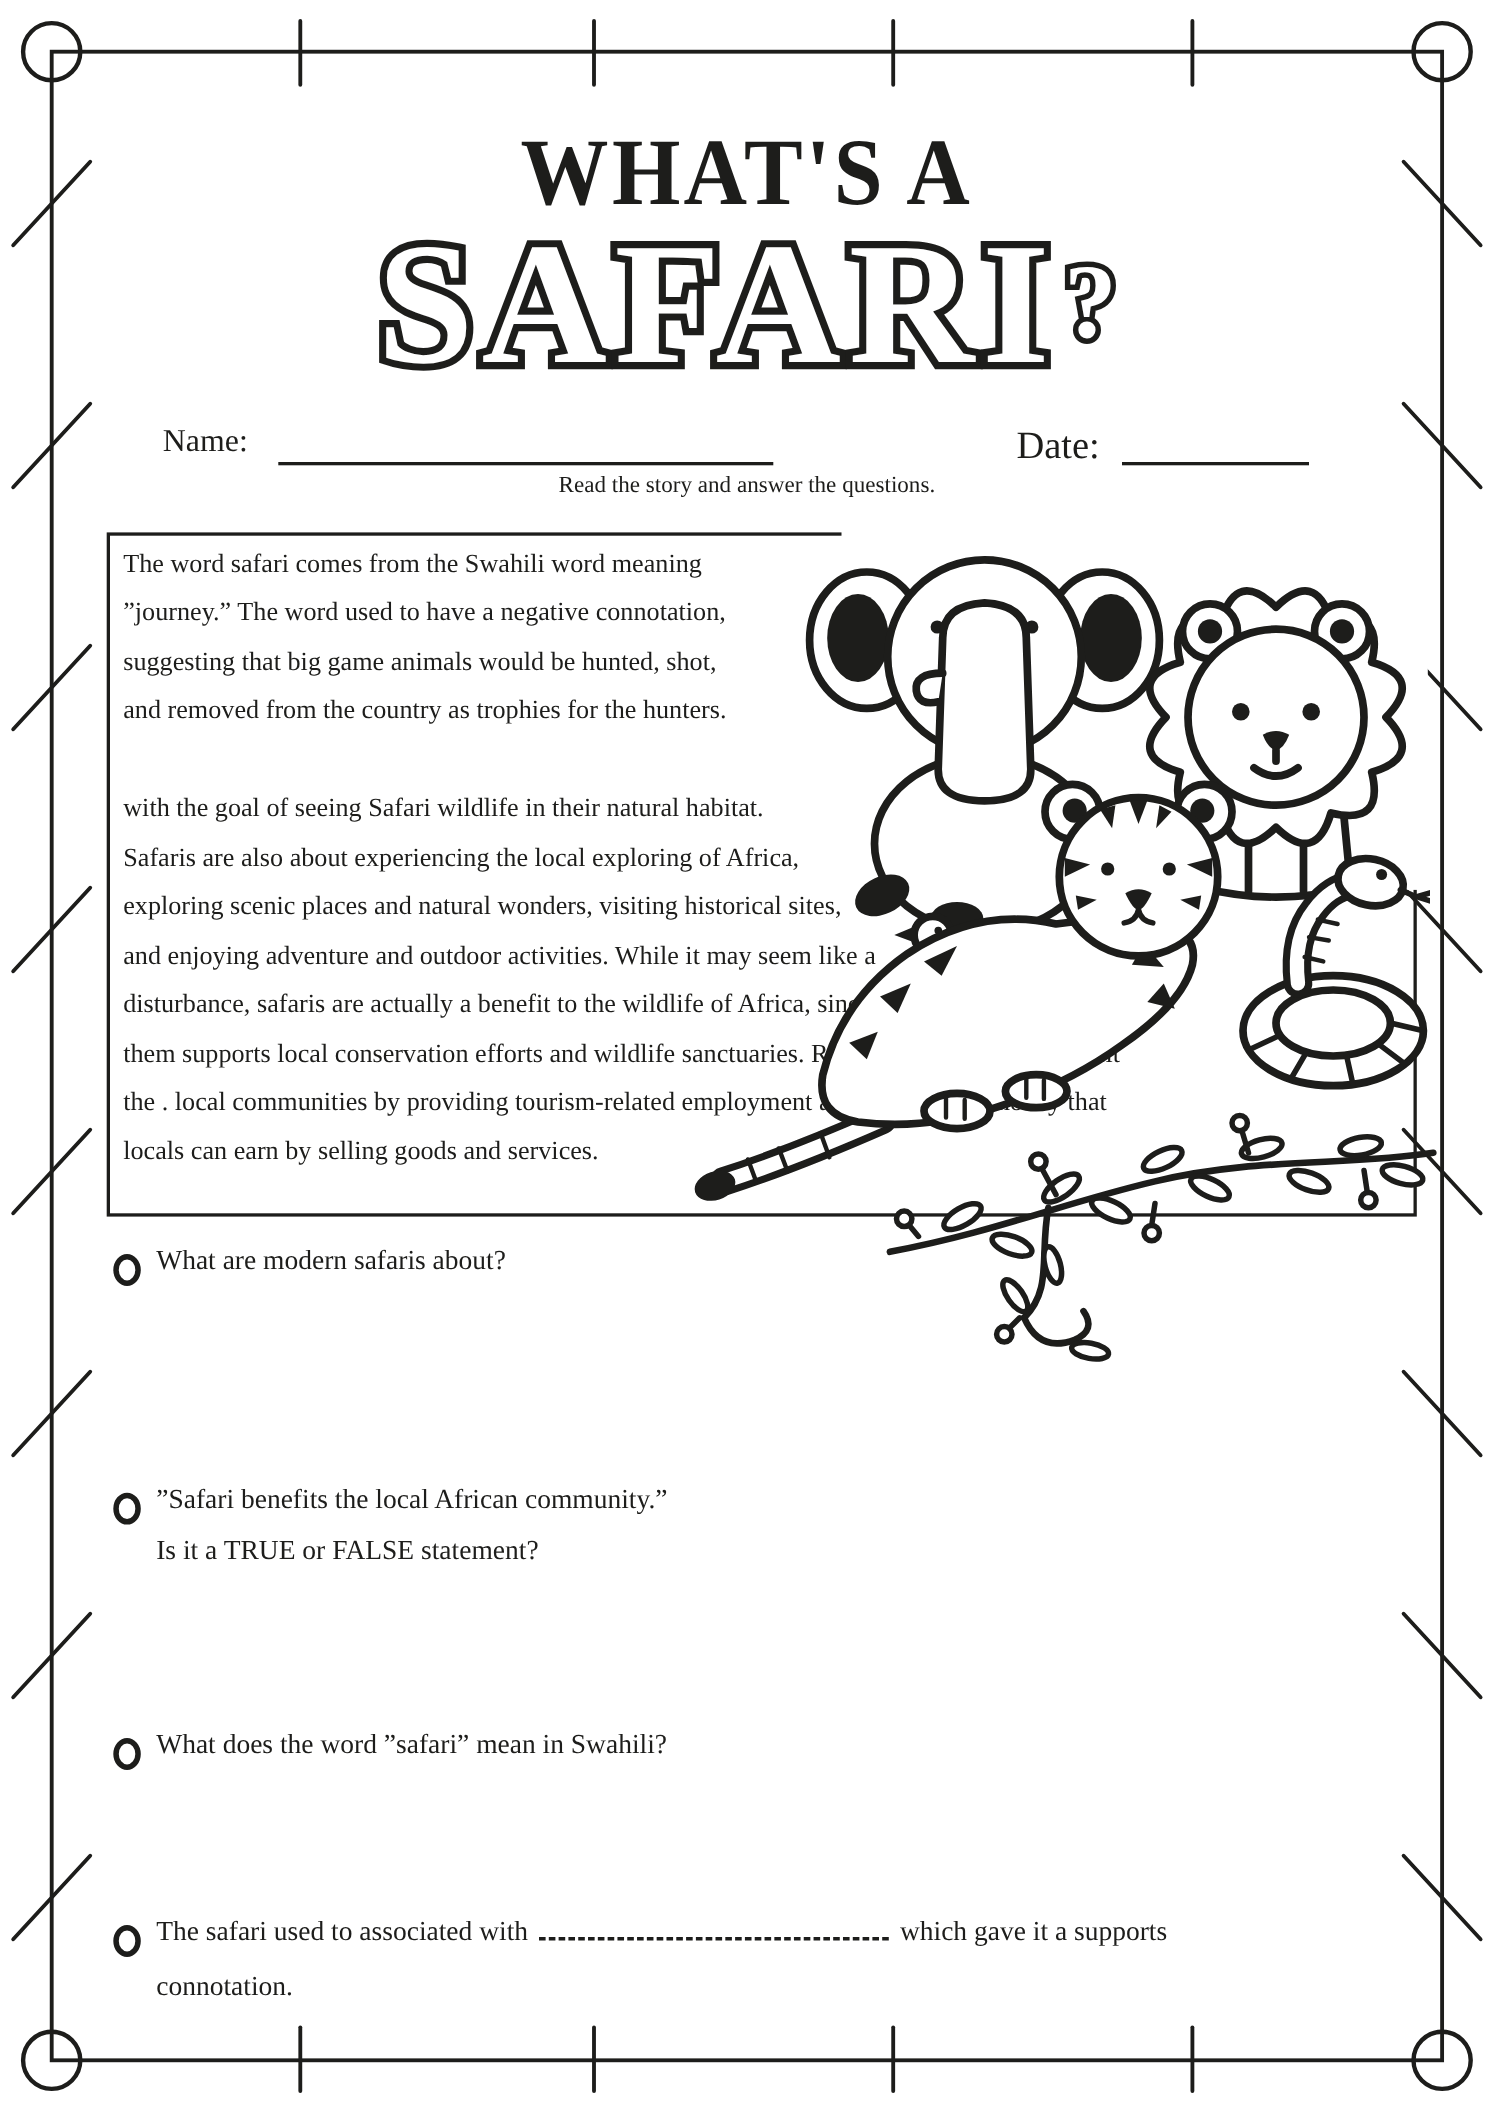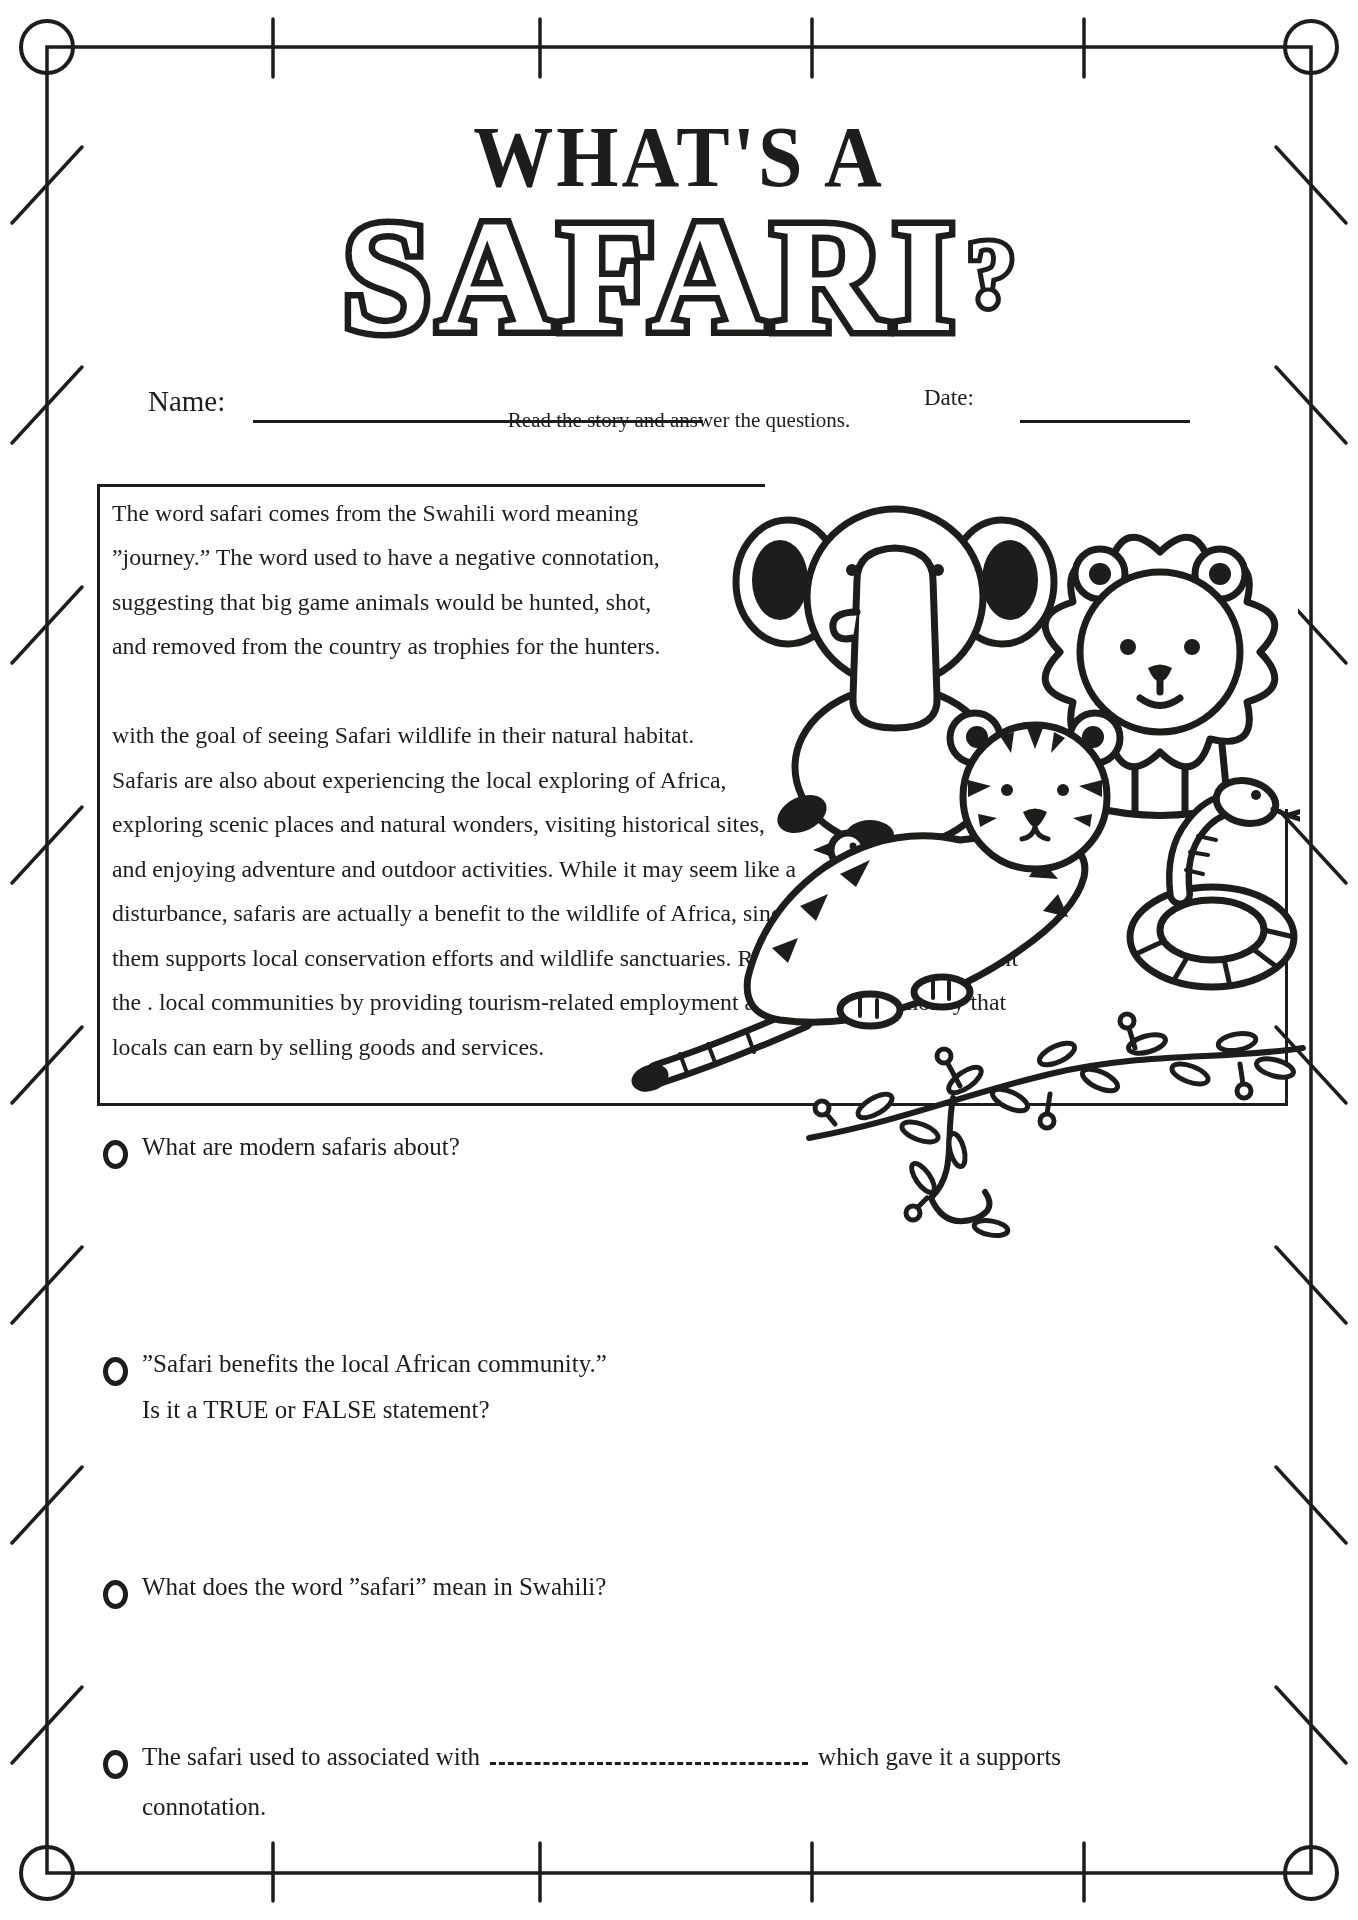--- a/index.html
+++ b/index.html
@@ -28,23 +28,23 @@
   .outline-word{position:relative;line-height:1.0;font-weight:700;}
   .outline-word .stroke{ -webkit-text-stroke:13px #1d1d1b; color:#1d1d1b;}
   .outline-word .fill{position:absolute;left:0;top:0;color:#ffffff;}
   .safari-word{font-size:158px;letter-spacing:7px;}
   .safari-qmark{font-size:96px;margin-left:6px;padding-bottom:6px;}
   .safari-qmark .stroke{-webkit-text-stroke:10px #1d1d1b;}
 
   
   .name-label{left:148px;top:385px;font-size:29px;}
   .name-underline{left:253px;top:388px;width:450px;height:32px;border-bottom:3px solid #1d1d1b;}
-  .date-label{left:924px;top:385px;font-size:23px;text-align:center;}
+  .date-label{left:924px;top:385px;font-size:35px;text-align:center;}
   .date-underline{left:1020px;top:388px;width:170px;height:32px;border-bottom:3px solid #1d1d1b;}
-  .instruction{left:0;top:408px;width:1358px;text-align:center;font-size:21px;}
+  .instruction{left:0;top:428px;width:1358px;text-align:center;font-size:21px;}
 
   
   .story-box{left:97px;top:484px;width:1185px;height:616px;border:3px solid #1d1d1b;}
   .story-line{left:112px;font-size:23.8px;white-space:nowrap;line-height:30px;}
 
   
   .q-bullet{
     width:15px;height:19px;
     border:5px solid #1d1d1b;border-radius:50%;
     background:#fff;

